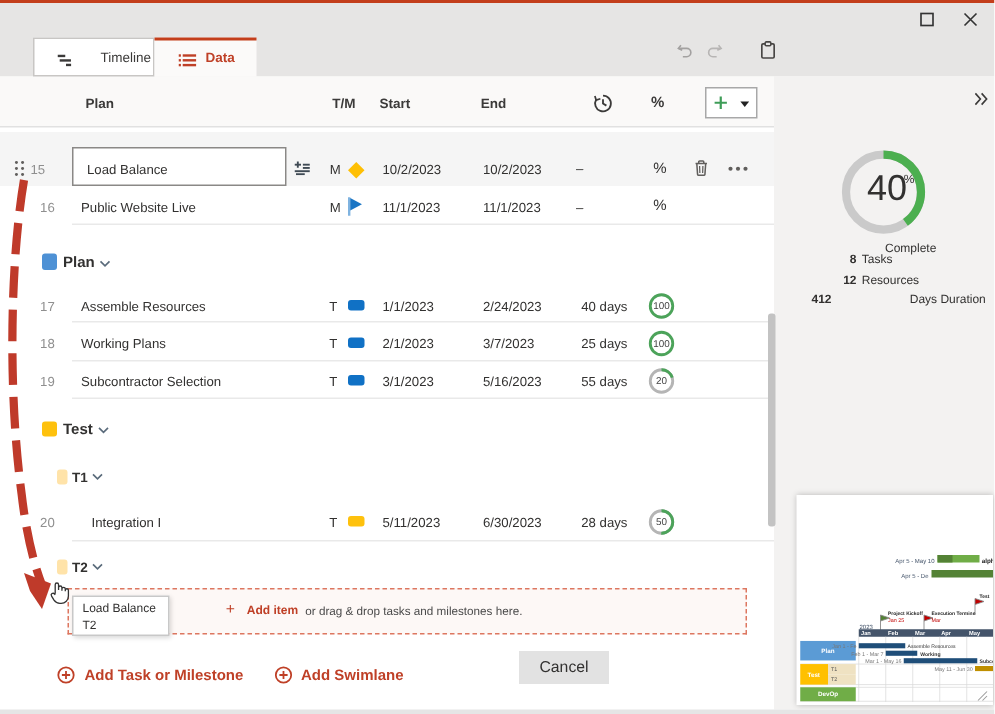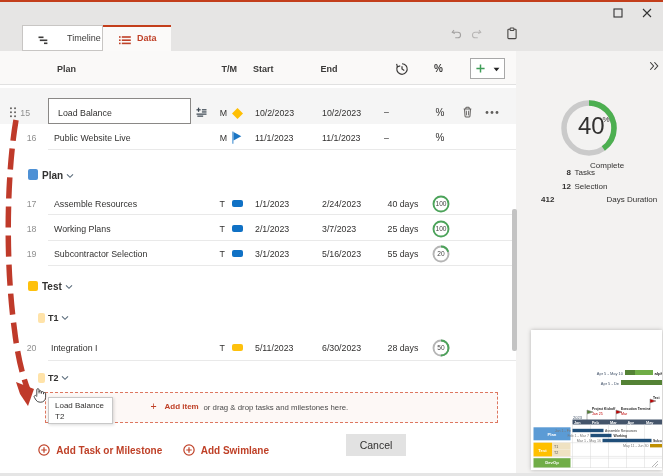--- a/index.html
+++ b/index.html
@@ -179,21 +179,21 @@
       <path d="M1 1.5 L4.5 5 L8 1.5" fill="none" stroke="#5a6b7b" stroke-width="1.3"></path>
     </svg>
 
   <div class="abs" style="left:37.5px;top:312.5px;width:7px;height:10px;background:#ffe3a9;border-radius:2px;"></div>
   <div class="ghead" style="left:48px;top:313px;font-size:9px;">T1</div>
   <svg class="abs" style="left:61px;top:315px;" width="8" height="6" viewBox="0 0 9 7">
       <path d="M1 1.5 L4.5 5 L8 1.5" fill="none" stroke="#5a6b7b" stroke-width="1.3"></path>
     </svg>
 
   <div class="num" style="left:14px;top:343px;">20</div>
-  <div class="cell" style="left:51px;top:343px;">Integration I</div>
+  <div class="cell" style="left:61px;top:343px;">Integration I</div>
   <div class="cell" style="left:219.5px;top:343px;">T</div>
   <div class="abs" style="left:231.5px;top:344px;width:11px;height:7px;background:#fec10d;border-radius:2px;"></div>
   <div class="cell" style="left:255px;top:343px;">5/11/2023</div>
   <div class="cell" style="left:322px;top:343px;">6/30/2023</div>
   <div class="cell" style="left:387.5px;top:343px;">28 days</div>
   <div class="sep" style="left:48px;top:360px;width:468px;"></div>
 
   <div class="abs" style="left:37.5px;top:372.5px;width:7px;height:10px;background:#ffe3a9;border-radius:2px;"></div>
   <div class="ghead" style="left:48px;top:373px;font-size:9px;">T2</div>
   <svg class="abs" style="left:61px;top:375px;" width="8" height="6" viewBox="0 0 9 7">
@@ -226,21 +226,21 @@
   <svg class="abs" style="left:561px;top:100px;" width="56" height="56" viewBox="0 0 56 56">
     <circle cx="28" cy="28" r="25" fill="none" stroke="#cacaca" stroke-width="5.5"></circle>
     <circle cx="28" cy="28" r="25" fill="none" stroke="#4caf50" stroke-width="5.5" stroke-dasharray="62.8 157.1" transform="rotate(-90 28 28)"></circle>
   </svg>
   <div class="abs" style="left:578px;top:114px;font-size:24px;color:#323130;line-height:1;">40</div>
   <div class="abs" style="left:602.5px;top:115px;font-size:8px;color:#323130;">%</div>
   <div class="abs" style="left:590px;top:135.5px;font-size:8px;color:#323130;margin-top:25px;">Complete</div>
   <div class="abs" style="left:541px;top:168px;width:30px;text-align:right;font-size:8px;font-weight:bold;color:#323130;">8</div>
   <div class="abs" style="left:574.5px;top:168px;font-size:8px;color:#323130;">Tasks</div>
   <div class="abs" style="left:541px;top:181.5px;width:30px;text-align:right;font-size:8px;font-weight:bold;color:#323130;">12</div>
-  <div class="abs" style="left:574.5px;top:181.5px;font-size:8px;color:#323130;">Selection</div>
+  <div class="abs" style="left:574.5px;top:181.5px;font-size:8px;color:#323130;">Resources</div>
   <div class="abs" style="left:541px;top:195px;width:30px;text-align:left;font-size:8px;font-weight:bold;color:#323130;">412</div>
   <div class="abs" style="left:574.5px;top:195px;font-size:8px;color:#323130;margin-left:32px;">Days Duration</div>
 
   <svg class="abs" style="left:432px;top:194.5px;" width="18" height="18" viewBox="0 0 18 18">
       <circle cx="9" cy="9" r="7.5" fill="#fff" stroke="#4ca35a" stroke-width="1.9"></circle>
       <text x="9" y="11.3" font-size="6.6" text-anchor="middle" fill="#444" font-family="Liberation Sans">100</text>
     </svg>
   <svg class="abs" style="left:432px;top:219.5px;" width="18" height="18" viewBox="0 0 18 18">
       <circle cx="9" cy="9" r="7.5" fill="#fff" stroke="#4ca35a" stroke-width="1.9"></circle>
       <text x="9" y="11.3" font-size="6.6" text-anchor="middle" fill="#444" font-family="Liberation Sans">100</text>

